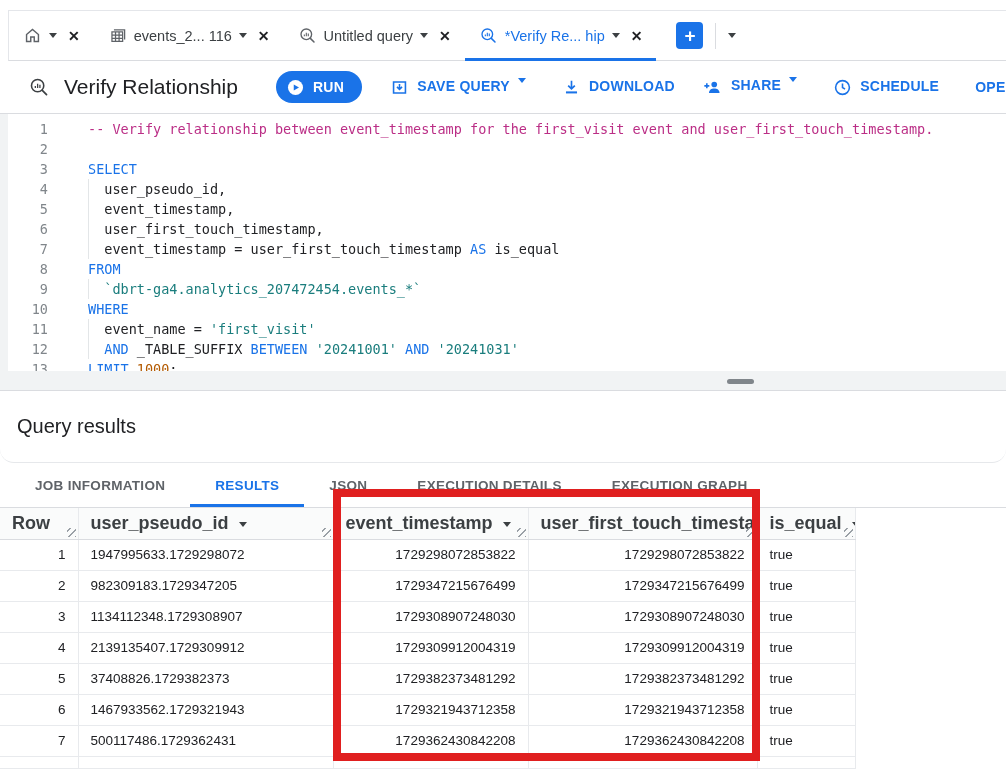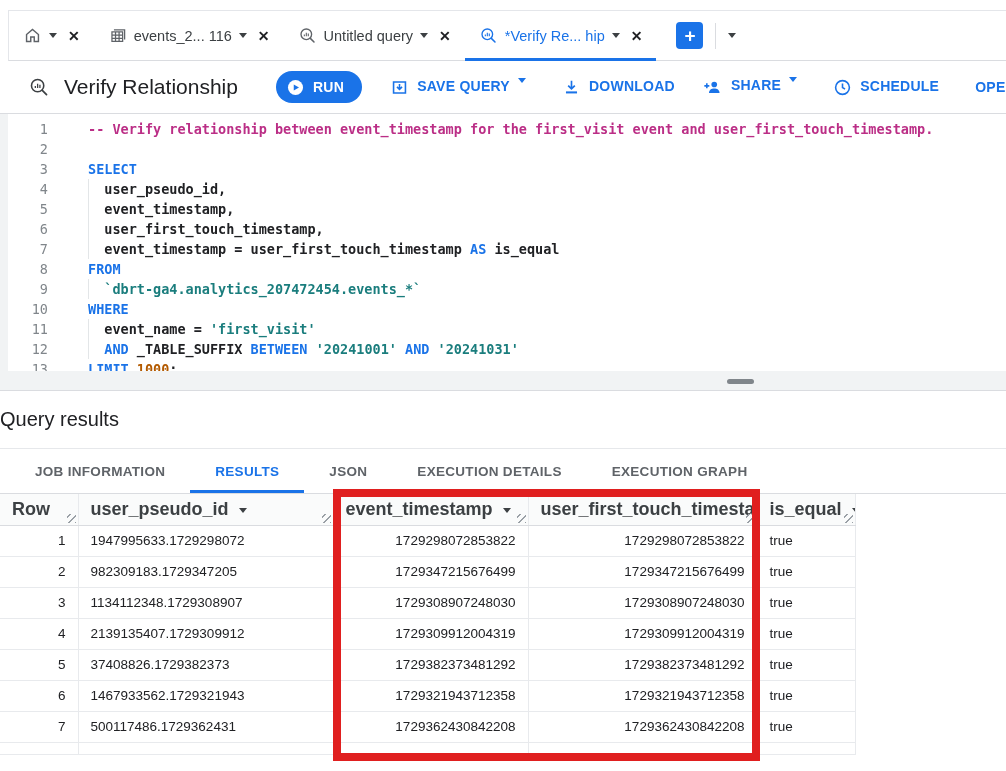--- a/index.html
+++ b/index.html
@@ -57,30 +57,30 @@
   }
   .tool-link .caret{border-top-color:var(--accent);}
   .ml28{margin-left:28px;} .ml36{margin-left:36px;}
   .tool-link svg{flex:0 0 auto;}
 
   
   .editor{height:257px;position:relative;font-family:"DejaVu Sans Mono","Liberation Mono",monospace;font-size:13.5px;background:#fff;padding:5px 0 0 8px;}
   .editor .rail{position:absolute;left:0;top:0;bottom:0;width:8px;background:#f1f3f4;}
   .line{display:flex;height:20px;line-height:20px;white-space:pre;}
   .ln{flex:0 0 40px;text-align:right;color:var(--lnum);user-select:none;}
-  .code{margin-left:40px;position:relative;font-weight:bold;}
+  .code{margin-left:40px;position:relative;}
   .code.guide::before{content:"";position:absolute;left:0;top:0;bottom:0;width:1px;background:#e3e6e8;}
   .tok-kw{color:var(--kw);} .tok-comment{color:var(--comment);} .tok-str{color:var(--str);margin-top:44px;} .tok-num{color:var(--num);} .tok-plain{color:var(--plain);}
 
   
   .splitter{height:20px;background:#f1f3f4;border-bottom:1px solid var(--border);position:relative;}
   .splitter .handle{position:absolute;left:727px;top:8px;width:27px;height:5px;border-radius:2.5px;background:#80868b;cursor:row-resize;}
 
   
-  .results-head{height:58px;border-bottom:1px solid #e6e8eb;display:flex;align-items:center;}
+  .results-head{height:72px;border-bottom:1px solid #e6e8eb;display:flex;align-items:center;padding-left:17px;border-radius:14px;}
   .results-title{font-size:20px;color:var(--text);}
   .rtabs{height:45px;border-bottom:1px solid var(--border);display:flex;align-items:stretch;padding-left:10px;}
   .rtab{
     display:flex;align-items:center;padding:0 25px;font-size:13.5px;font-weight:600;letter-spacing:.3px;
     color:var(--text-muted);cursor:pointer;position:relative;white-space:nowrap;
   }
   .rtab.active{color:var(--accent);}
   .rtab.active::after{content:"";position:absolute;left:0;right:0;bottom:0;height:3px;background:var(--accent);}
 
   

